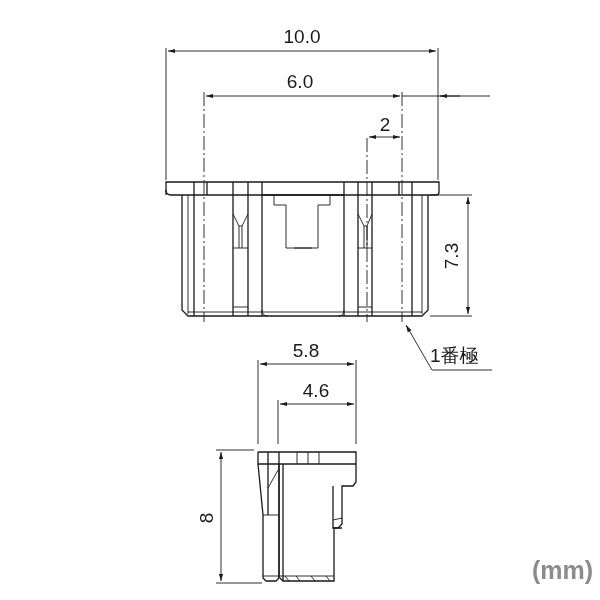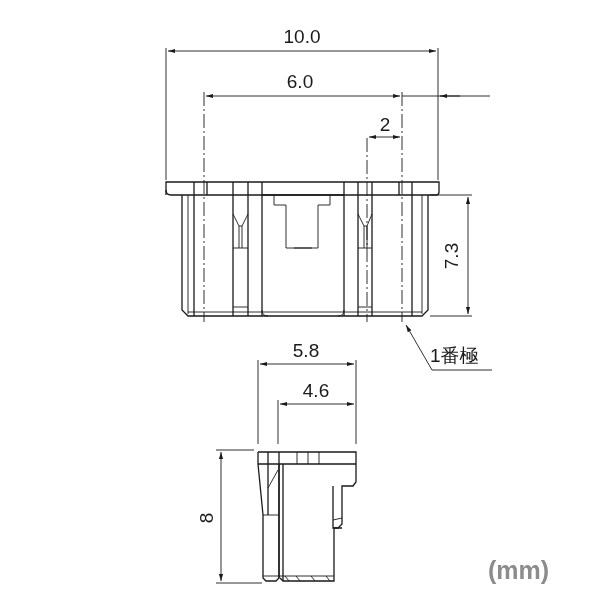--- a/index.html
+++ b/index.html
@@ -2,21 +2,21 @@
 <html><head>
   <meta charset="utf-8">
   <style>
     html, body { margin: 0; padding: 0; background: #ffffff; }
     body { width: 600px; height: 600px; position: relative; overflow: hidden; font-family: "Liberation Sans", sans-serif; }
     svg { position: absolute; left: 0; top: 0; }
     .ln { stroke: #1a1a1a; stroke-width: 1.3; fill: none; }
     .thin { stroke: #1a1a1a; stroke-width: 0.9; fill: none; }
     .cl { stroke: #1a1a1a; stroke-width: 0.9; fill: none; stroke-dasharray: 14 3 2 3; }
     .dimtxt { font-family: "Liberation Sans", sans-serif; font-size: 19px; fill: #1a1a1a; }
-    .unit { position: absolute; left: 488px; top: 556px; font-family: "Liberation Sans", sans-serif; font-size: 25px; font-weight: bold; color: #8c8c8c; }
+    .unit { position: absolute; left: 532px; top: 556px; font-family: "Liberation Sans", sans-serif; font-size: 25px; font-weight: bold; color: #8c8c8c; }
   </style>
 </head>
 <body>
 
 <svg width="600" height="600" viewBox="0 0 600 600">
   <defs>
     <marker id="arr" viewBox="0 0 10 10" refX="10" refY="5" markerWidth="8" markerHeight="8" orient="auto-start-reverse">
       <path d="M0,2 L10,5 L0,8 z" fill="#1a1a1a"></path>
     </marker>
   </defs>

